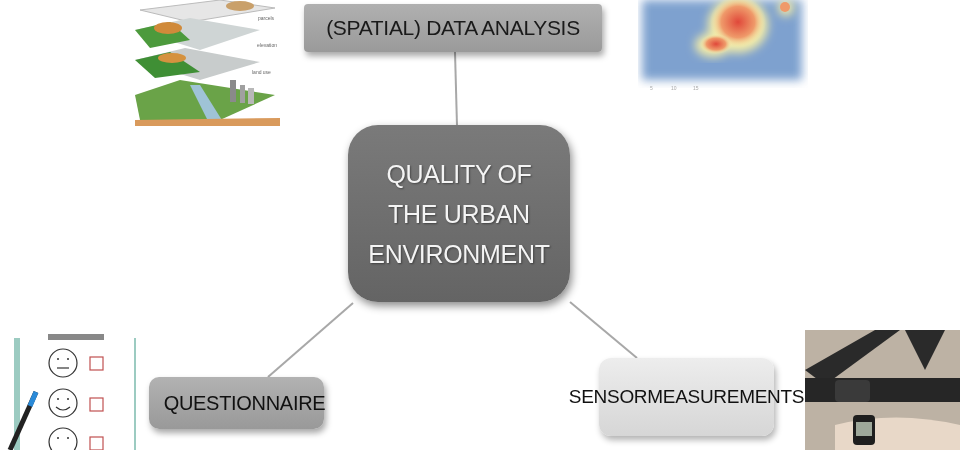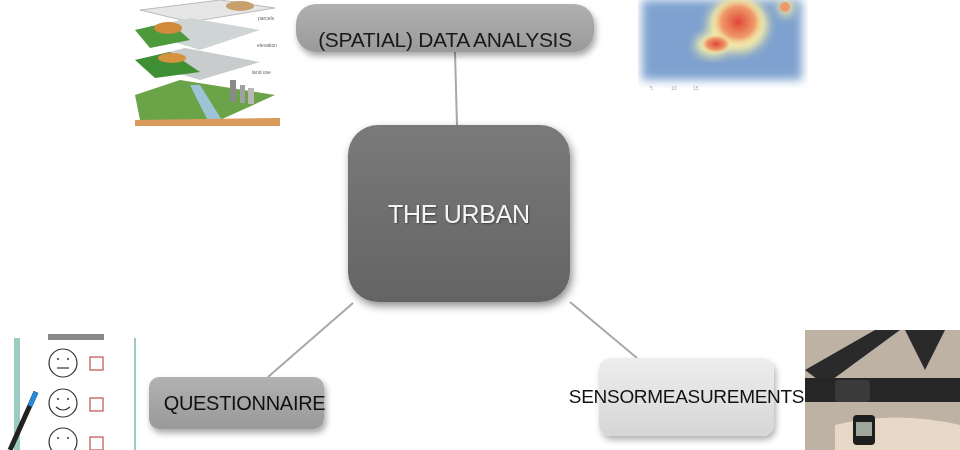--- a/index.html
+++ b/index.html
@@ -1,22 +1,22 @@
 <!DOCTYPE html>
 <html><head>
 <meta charset="utf-8">
 <style>
   html, body { margin:0; padding:0; }
   body { width:960px; height:450px; background:#ffffff; position:relative; overflow:hidden;
          font-family:"Liberation Sans", "DejaVu Sans", sans-serif; }
   .node { position:absolute; display:flex; align-items:center; justify-content:center; text-align:center;
           box-sizing:border-box; letter-spacing:-0.3px; }
-  .top-node { left:296px; top:4px; width:298px; height:48px; border-radius:20px;
+  .top-node { left:304px; top:4px; width:298px; height:48px; border-radius:4px;
               background:linear-gradient(#b0b0b0,#9a9a9a); box-shadow:2px 4px 6px rgba(0,0,0,0.35);
-              font-size:21px; color:#1a1a1a;align-items:flex-end; }
+              font-size:21px; color:#1a1a1a; }
   .center-node { left:348px; top:125px; width:222px; height:177px; border-radius:30px;
                  background:linear-gradient(#7a7a7a,#646464); box-shadow:2px 4px 8px rgba(0,0,0,0.45);
                  color:#f4f4f4; font-size:25px; line-height:40px; flex-direction:column;
                  text-shadow:1px 1px 2px rgba(0,0,0,0.4); }
   .q-node { left:149px; top:377px; width:175px; height:52px; border-radius:10px;
             background:linear-gradient(#b2b2b2,#999999); box-shadow:2px 4px 6px rgba(0,0,0,0.35);
             font-size:20px; color:#111;padding-left:16px; }
   .s-node { left:599px; top:358px; width:175px; height:78px; border-radius:12px;
             background:linear-gradient(#ededed,#d6d6d6); box-shadow:2px 4px 6px rgba(0,0,0,0.3);
             font-size:19px; color:#111; line-height:28px; }
@@ -114,21 +114,23 @@
   <path d="M30,95 Q90,80 155,95 L155,120 L30,120 Z" fill="#e8d8c8"></path>
   <rect x="48" y="85" width="22" height="30" rx="4" fill="#1e1e1e"></rect>
   <rect x="51" y="92" width="16" height="14" fill="#9ea89a"></rect>
 </svg>
 
 <div class="node top-node">
   <span>(SPATIAL) DATA ANALYSIS</span>
 </div>
 
 <div class="node center-node">
+  <span>QUALITY OF</span>
   <span>THE URBAN</span>
+  <span>ENVIRONMENT</span>
 </div>
 
 <div class="node q-node">
   <span>QUESTIONNAIRE</span>
 </div>
 
 <div class="node s-node">
   <span>SENSOR</span>
   <span>MEASUREMENTS</span>
 </div>

